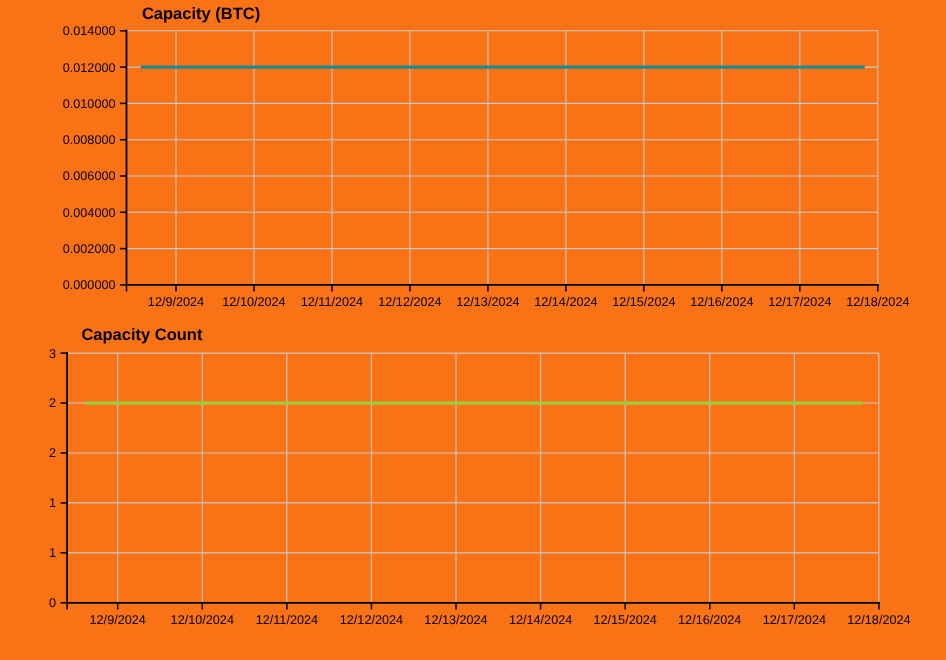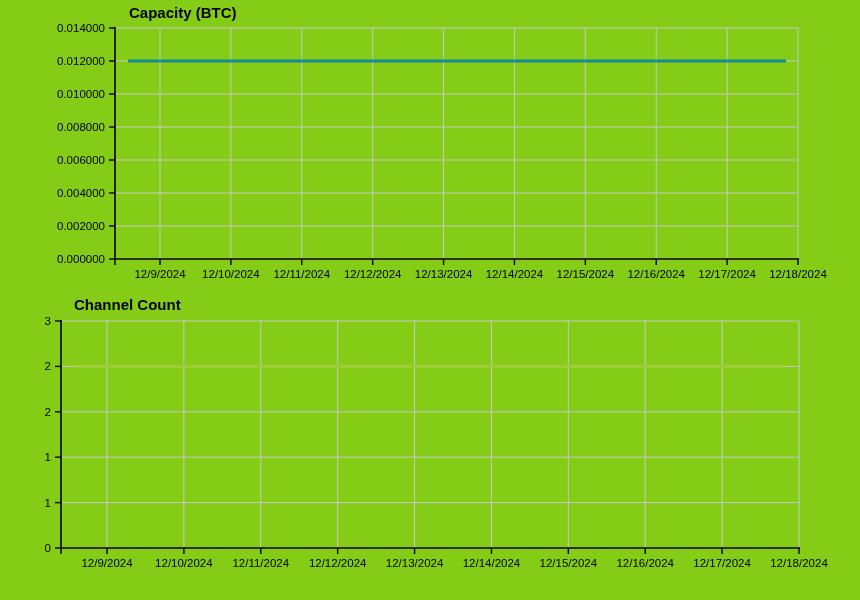--- a/index.html
+++ b/index.html
@@ -1,17 +1,17 @@
 <!DOCTYPE html>
 <html><head>
 <meta charset="utf-8">
 <style>
   html,body{margin:0;padding:0;background:#ffffff;}
   body{width:860px;height:600px;overflow:hidden;font-family:"Liberation Sans",sans-serif;}
-  .page{position:relative;width:860px;height:600px;background:#84cc16;}
+  .page{position:relative;width:860px;height:600px;background:#f97316;}
   .chart-svg{position:absolute;left:0;display:block;}
   #capacity-svg{top:0;}
   #channel-svg{top:290px;}
   .chart-title{position:absolute;font-family:"Liberation Sans",sans-serif;
                font-weight:bold;font-size:15px;color:#000;white-space:nowrap;}
   #capacity-title{left:129px;top:4px;}
   #channel-title{left:74px;top:296px;}
   svg text{font-family:"Liberation Sans",sans-serif;}
 </style>
 </head>
@@ -74,21 +74,21 @@
       <text x="372.66666666666663" y="278" text-anchor="middle" font-size="11.5" fill="#000000">12/12/2024</text>
       <text x="443.55555555555554" y="278" text-anchor="middle" font-size="11.5" fill="#000000">12/13/2024</text>
       <text x="514.4444444444445" y="278" text-anchor="middle" font-size="11.5" fill="#000000">12/14/2024</text>
       <text x="585.3333333333333" y="278" text-anchor="middle" font-size="11.5" fill="#000000">12/15/2024</text>
       <text x="656.2222222222222" y="278" text-anchor="middle" font-size="11.5" fill="#000000">12/16/2024</text>
       <text x="727.1111111111111" y="278" text-anchor="middle" font-size="11.5" fill="#000000">12/17/2024</text>
       <text x="798" y="278" text-anchor="middle" font-size="11.5" fill="#000000">12/18/2024</text>
       <line x1="128" y1="61" x2="786" y2="61" stroke="#1a8c95" stroke-width="3" stroke-linecap="butt"></line>
     </svg>
 
-  <div class="chart-title" id="channel-title">Channel Count</div>
+  <div class="chart-title" id="channel-title">Capacity Count</div>
   <svg class="chart-svg" id="channel-svg" width="860" height="310">
       <line x1="61" y1="31" x2="799" y2="31" stroke="#c8c8c8" stroke-width="1"></line>
       <line x1="61" y1="76.4" x2="799" y2="76.4" stroke="#c8c8c8" stroke-width="1"></line>
       <line x1="61" y1="121.8" x2="799" y2="121.8" stroke="#c8c8c8" stroke-width="1"></line>
       <line x1="61" y1="167.2" x2="799" y2="167.2" stroke="#c8c8c8" stroke-width="1"></line>
       <line x1="61" y1="212.6" x2="799" y2="212.6" stroke="#c8c8c8" stroke-width="1"></line>
       <line x1="61" y1="258" x2="799" y2="258" stroke="#c8c8c8" stroke-width="1"></line>
       <line x1="107" y1="31" x2="107" y2="258" stroke="#c8c8c8" stroke-width="1"></line>
       <line x1="183.88888888888889" y1="31" x2="183.88888888888889" y2="258" stroke="#c8c8c8" stroke-width="1"></line>
       <line x1="260.77777777777777" y1="31" x2="260.77777777777777" y2="258" stroke="#c8c8c8" stroke-width="1"></line>

